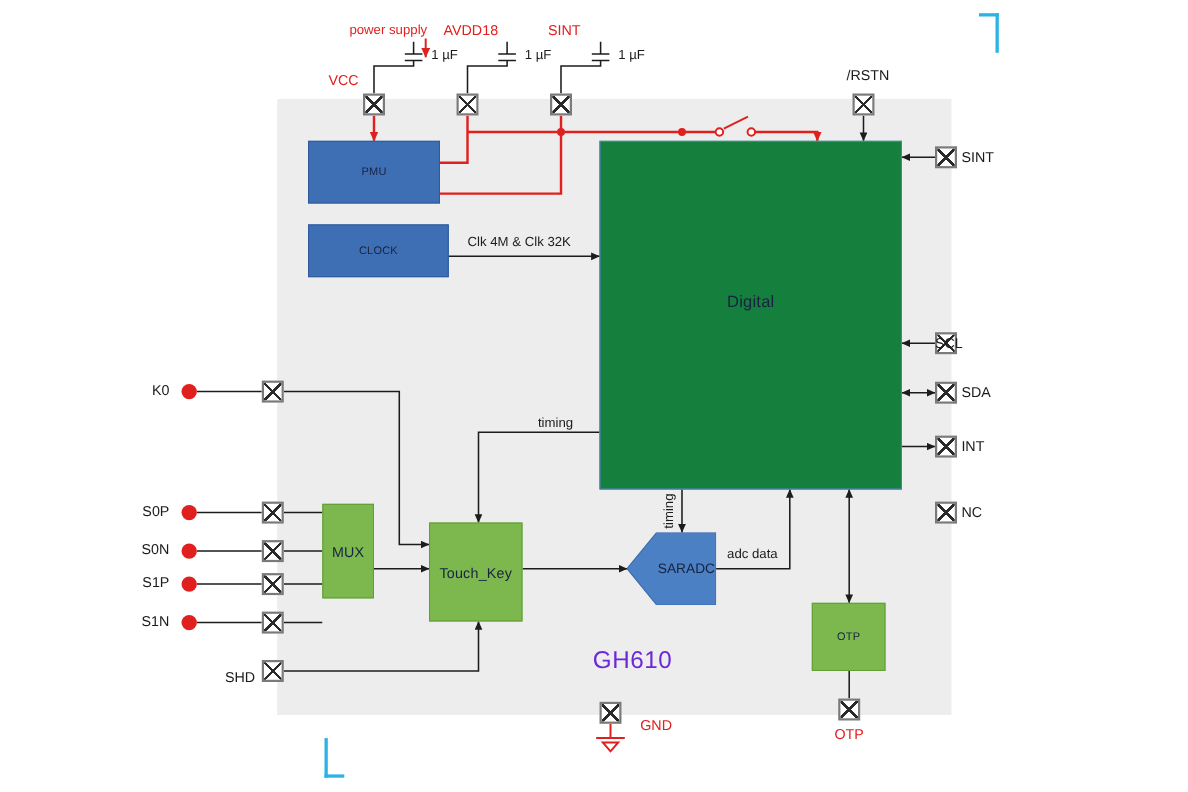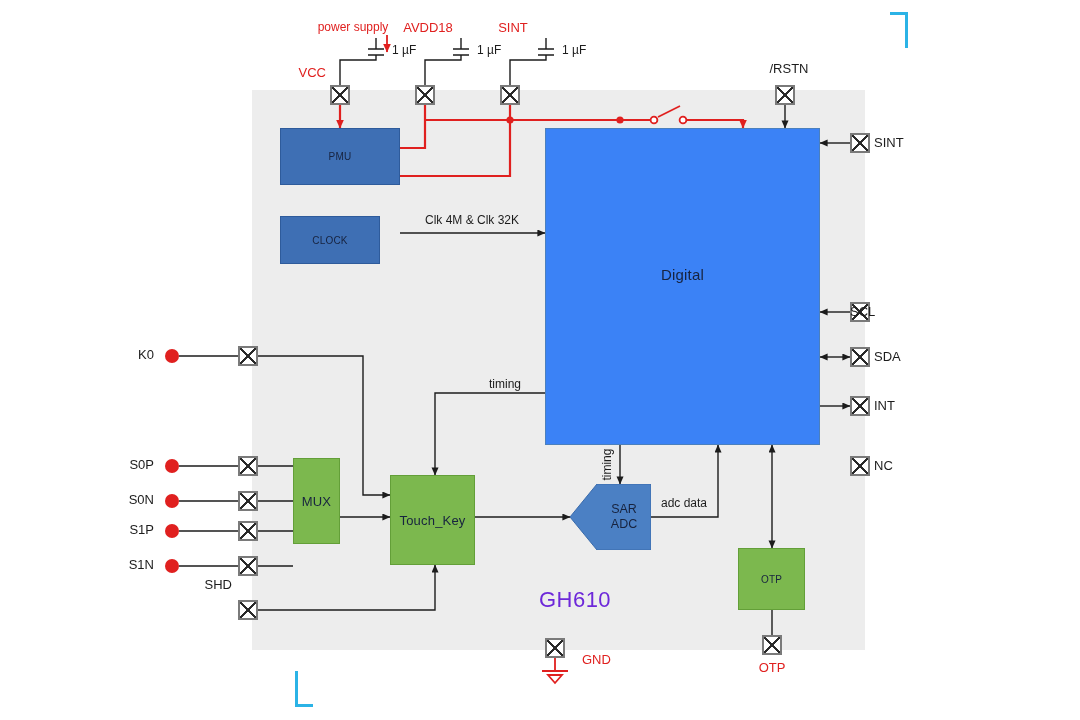--- a/index.html
+++ b/index.html
@@ -3,36 +3,36 @@
 <meta charset="utf-8">
 <style>
   *{margin:0;padding:0;box-sizing:border-box}
   body{background:#fff;font-family:"Liberation Sans", sans-serif;}
   .stage{position:relative;width:1080px;height:720px;background:#ffffff;overflow:hidden}
   .chip{position:absolute;left:252px;top:90px;width:613px;height:560px;background:#ededed}
   .wires{position:absolute;left:0;top:0}
   .block{position:absolute;display:flex;align-items:center;justify-content:center;
          color:#17233f;font-size:10px;letter-spacing:.2px}
   .blue{background:#3e6fb4;border:1px solid #2e5b9b}
-  .bluelight{background:#3b82f6;border:1px solid #4b80bd}
+  .bluelight{background:#15803d;border:1px solid #4b80bd}
   .green{background:#7cb84e;border:1px solid #639f38}
   .pinbox{position:absolute;width:20px;height:20px;border:2px solid #7a7a7a;
     background-color:#fff;
     background-image:
       linear-gradient(45deg, transparent 45%, #2a2a2a 45%, #2a2a2a 55%, transparent 55%),
       linear-gradient(135deg, transparent 45%, #2a2a2a 45%, #2a2a2a 55%, transparent 55%);}
   .keydot{position:absolute;width:14px;height:14px;border-radius:50%;background:#e0201f}
   .lbl{position:absolute;font-size:13px;color:#1c1c1c;line-height:1.1;white-space:nowrap}
   .c{transform:translateX(-50%)}
   .r{color:#e0201f}
   .ra{text-align:right}
   .s{font-size:12px}
   .vrot{transform:rotate(-90deg);transform-origin:center}
   .chipname{font-size:22px;color:#6d28d9;font-weight:500;letter-spacing:.5px}
-  .sarlbl{position:absolute;left:27px;top:0;width:54px;height:66px;display:flex;flex-direction:column;
+  .sarlbl{position:absolute;left:27px;top:0;width:54px;height:66px;display:flex;flex-direction:row;
           align-items:center;justify-content:center;font-size:12.5px;color:#17233f;line-height:1.2}
   .corner-tr{position:absolute;left:890px;top:12px;width:18px;height:36px;
              border-top:3px solid #2bb3e6;border-right:3px solid #2bb3e6}
   .corner-bl{position:absolute;left:295px;top:671px;width:18px;height:36px;
              border-left:3px solid #2bb3e6;border-bottom:3px solid #2bb3e6}
 </style>
 </head>
 <body>
 
 <div class="stage">
@@ -98,21 +98,21 @@
     </g>
 
     <g stroke="#e0201f" stroke-width="1.8" fill="none">
       <path d="M555,658 V671 M542,671 H568 M548,675 H562 L555,683 Z"></path>
     </g>
   </svg>
 
   <div class="block blue" style="left:280px;top:128px;width:120px;height:57px">
     <span>PMU</span>
   </div>
-  <div class="block blue" style="left:280px;top:216px;width:100px;height:48px">
+  <div class="block blue" style="left:280px;top:204px;width:128px;height:48px">
     <span>CLOCK</span>
   </div>
   <div class="block bluelight" style="left:545px;top:128px;width:275px;height:317px;font-size:15px;padding-bottom:25px">
     <span>Digital</span>
   </div>
   <div class="block green" style="left:293px;top:458px;width:47px;height:86px;font-size:13px">
     <span>MUX</span>
   </div>
   <div class="block green" style="left:390px;top:475px;width:85px;height:90px;font-size:13px">
     <span>Touch_Key</span>
@@ -166,21 +166,21 @@
   <div class="lbl" style="left:874px;top:136px">SINT</div>
   <div class="lbl" style="left:850px;top:305px">SCL</div>
   <div class="lbl" style="left:874px;top:350px">SDA</div>
   <div class="lbl" style="left:874px;top:399px">INT</div>
   <div class="lbl" style="left:874px;top:459px">NC</div>
   <div class="lbl ra" style="left:118px;top:348px;width:36px">K0</div>
   <div class="lbl ra" style="left:118px;top:458px;width:36px">S0P</div>
   <div class="lbl ra" style="left:118px;top:493px;width:36px">S0N</div>
   <div class="lbl ra" style="left:118px;top:523px;width:36px">S1P</div>
   <div class="lbl ra" style="left:118px;top:558px;width:36px">S1N</div>
-  <div class="lbl ra" style="left:196px;top:578px;width:36px">SHD</div>
+  <div class="lbl ra" style="left:196px;top:609px;width:36px">SHD</div>
 
   <div class="lbl s c" style="left:472px;top:214px">Clk 4M &amp; Clk 32K</div>
   <div class="lbl s c" style="left:505px;top:378px">timing</div>
   <div class="lbl s vrot" style="left:588px;top:458px;width:40px;text-align:center">timing</div>
   <div class="lbl s c" style="left:684px;top:497px">adc data</div>
   <div class="lbl s" style="left:392px;top:44px">1 µF</div>
   <div class="lbl s" style="left:477px;top:44px">1 µF</div>
   <div class="lbl s" style="left:562px;top:44px">1 µF</div>
 
   <div class="lbl chipname c" style="left:575px;top:588px">GH610</div>

